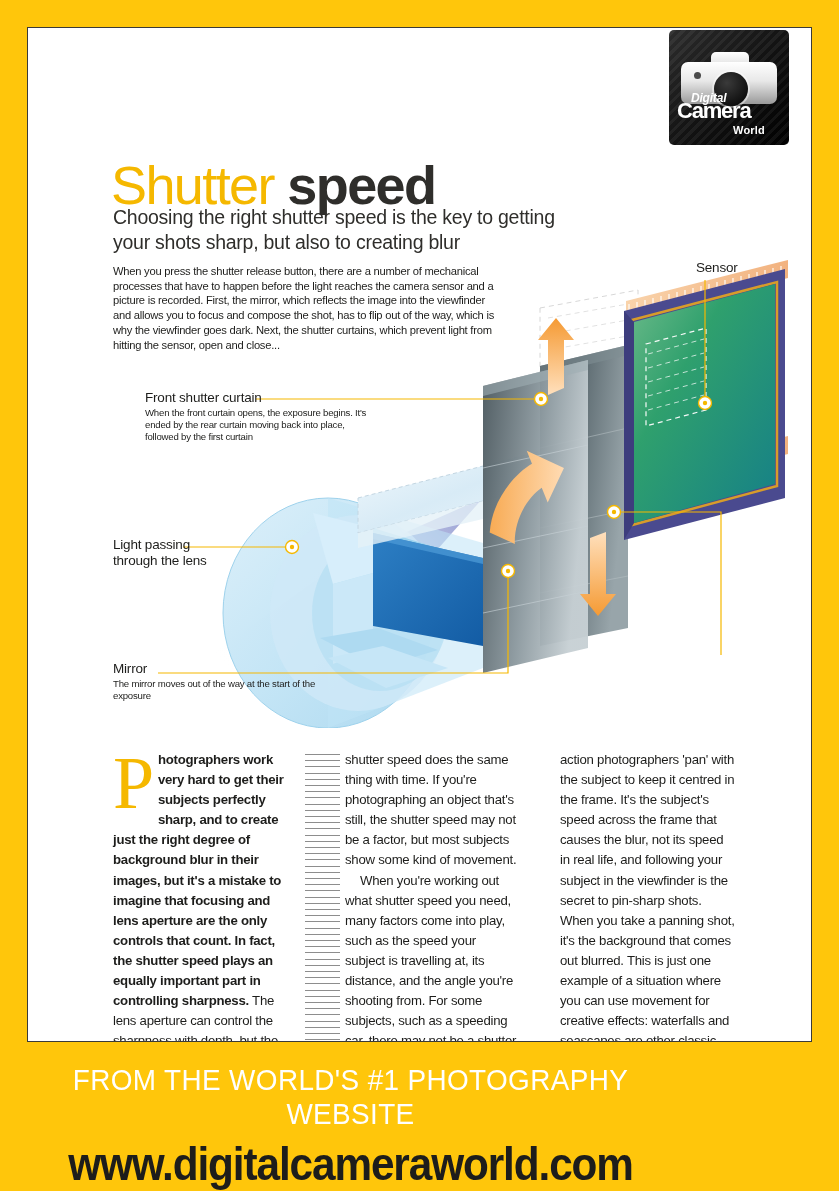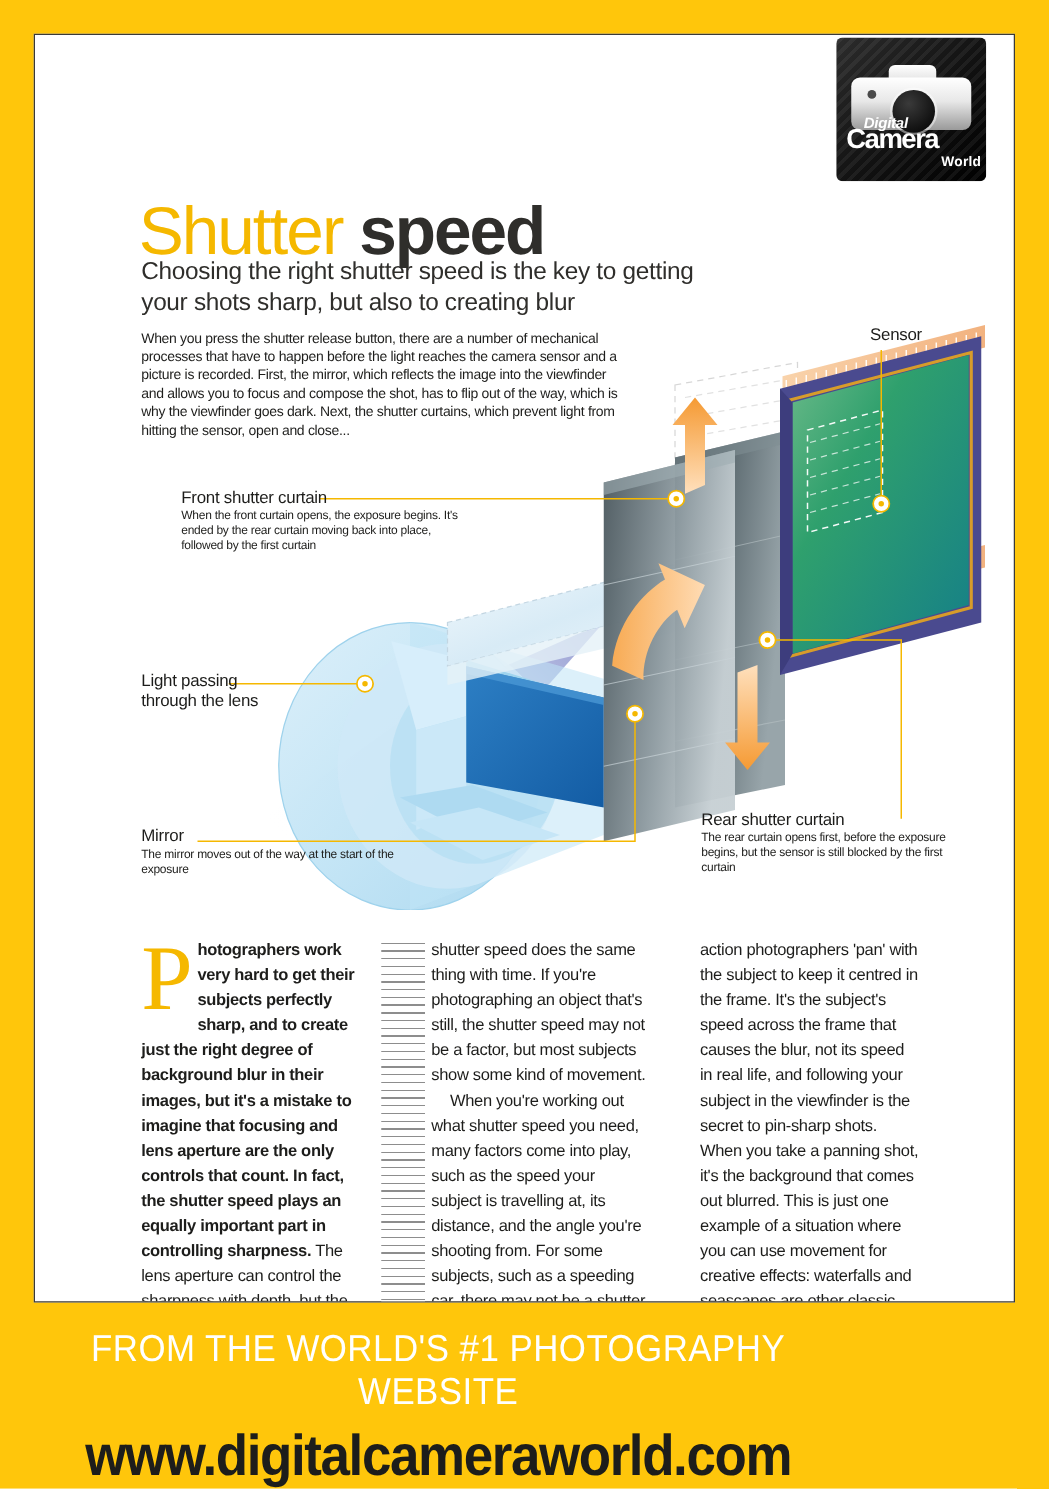--- a/index.html
+++ b/index.html
@@ -99,21 +99,21 @@
     position: absolute;
     left: 8px; top: 70px;
     color: #ffffff;
     font-size: 22px;
     font-weight: bold;
     letter-spacing: -1.2px;
     line-height: 1;
   }
   .logo-word-world {
     position: absolute;
-    right: 4px; top: 94px;
+    right: 24px; top: 94px;
     color: #ffffff;
     font-size: 11px;
     font-weight: bold;
     letter-spacing: 0.2px;
   }
 
   
   .headline {
     position: absolute;
     left: 83px;
@@ -511,24 +511,20 @@
     <div class="callout" id="co-light">
       <div class="c-title">Light passing
 through the lens</div>
     </div>
 
     <div class="callout" id="co-mirror">
       <div class="c-title">Mirror</div>
       <div class="c-body">The mirror moves out of the way at the start of the exposure</div>
     </div>
 
-    <div class="callout" id="co-rear">
-      <div class="c-title">Rear shutter curtain</div>
-      <div class="c-body">The rear curtain opens first, before the exposure begins, but the sensor is still blocked by the first curtain</div>
-    </div>
 
     <div class="cols">
 
       <div class="blind" id="blind1"></div>
 
       <div class="col" id="col1">
         <p><span class="dropcap">P</span><span class="lead">hotographers work very hard to get their subjects perfectly sharp, and to create just the right degree of background blur in their images, but it's a mistake to imagine that focusing and lens aperture are the only controls that count. In fact, the shutter speed plays an equally important part in controlling sharpness.</span><span> The lens aperture can control the sharpness with depth, but the</span></p>
       </div>
 
       <div class="col" id="col2">

